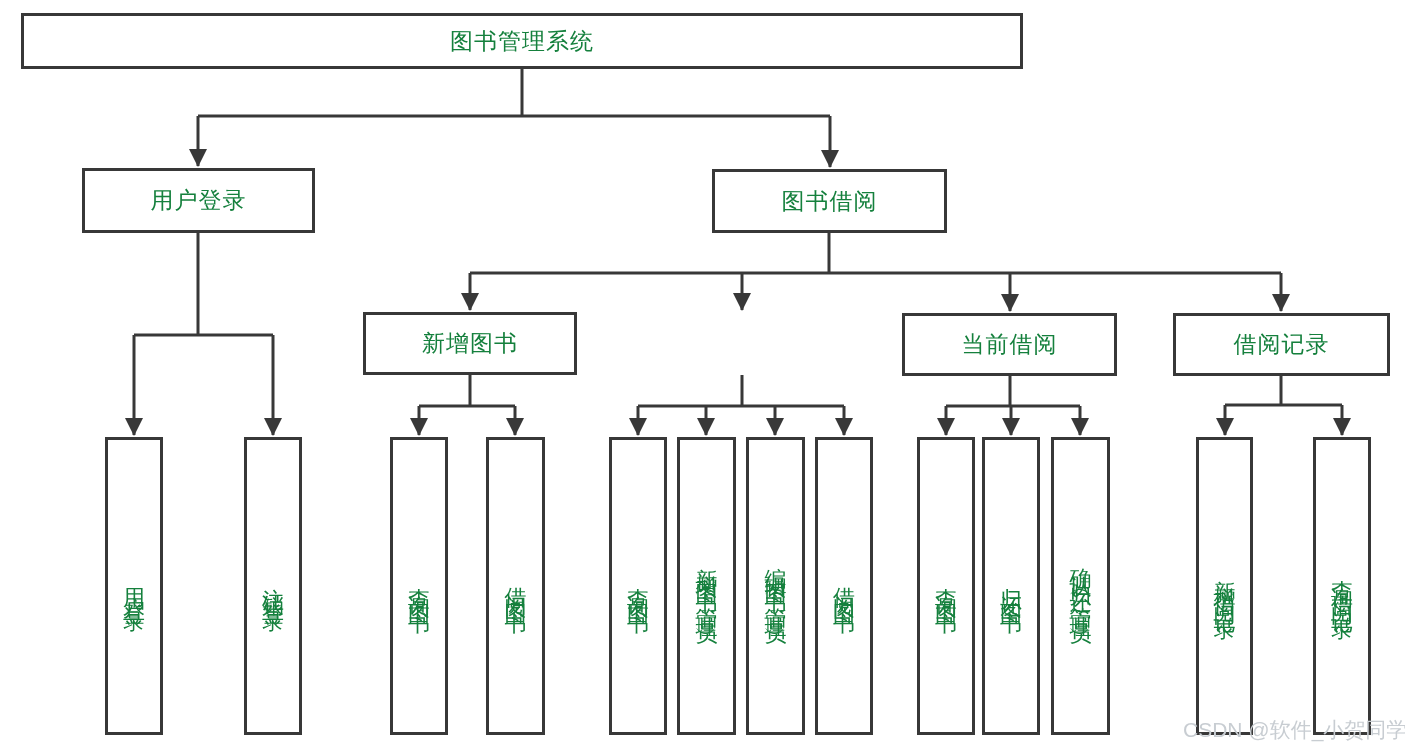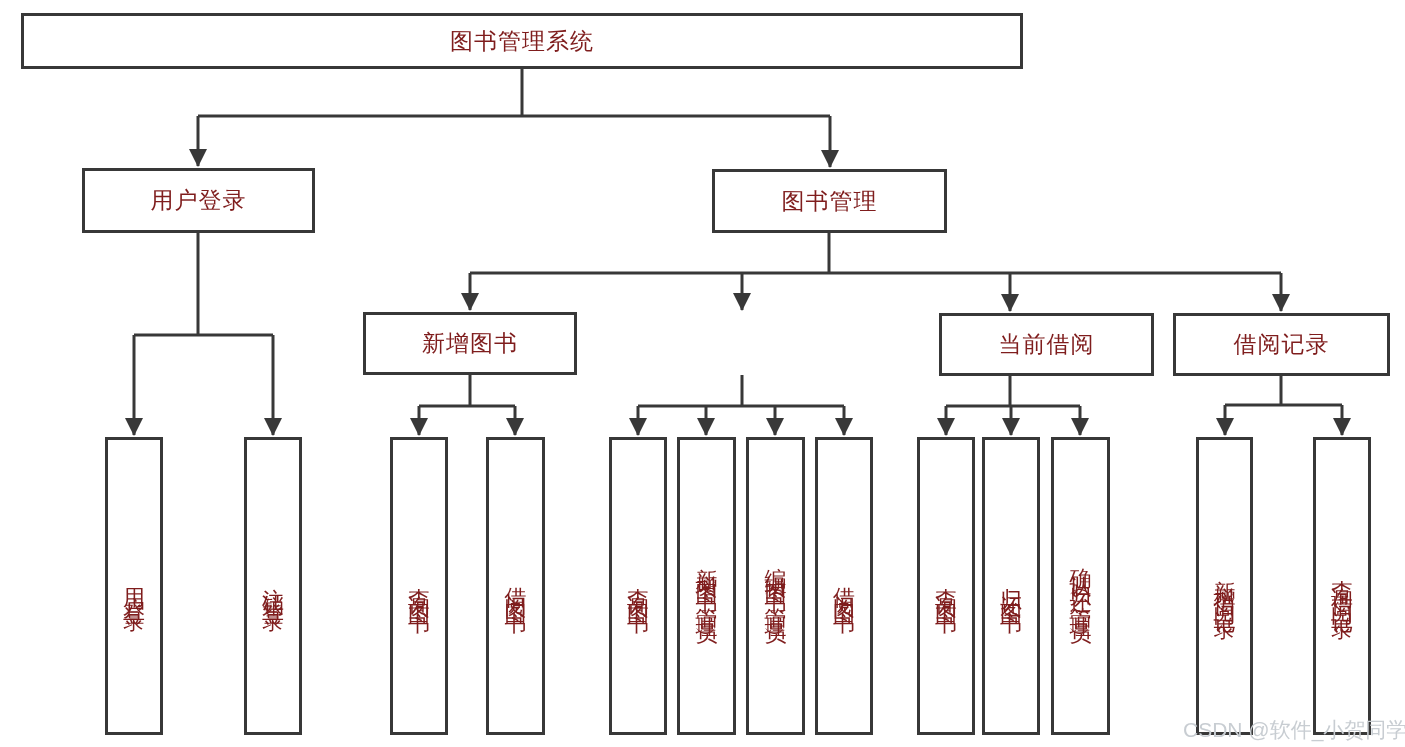--- a/index.html
+++ b/index.html
@@ -20,21 +20,21 @@
     left: 0; top: 0;
     width: 1405px;
     height: 747px;
     pointer-events: none;
   }
   .box {
     position: absolute;
     box-sizing: border-box;
     border: 3px solid #383838;
     background: #ffffff;
-    color: #7f1d1d;
+    color: #15803d;
     display: flex;
     align-items: center;
     justify-content: center;
     text-align: center;
   }
   .hbox {
     font-size: 23px;
     letter-spacing: 1px;
     white-space: nowrap;
   }
@@ -100,24 +100,24 @@
     <line class="conn" x1="1011" y1="406" x2="1011" y2="435" marker-end="url(#arw)"></line>
     <line class="conn" x1="1080" y1="406" x2="1080" y2="435" marker-end="url(#arw)"></line>
 
     <line class="conn" x1="1225" y1="405" x2="1225" y2="435" marker-end="url(#arw)"></line>
     <line class="conn" x1="1342" y1="405" x2="1342" y2="435" marker-end="url(#arw)"></line>
   </svg>
 
   <div class="box hbox" style="left:21px; top:13px; width:1002px; height:56px;">图书管理系统</div>
 
   <div class="box hbox" style="left:82px; top:168px; width:233px; height:65px;">用户登录</div>
-  <div class="box hbox" style="left:712px; top:169px; width:235px; height:64px;">图书管理</div>
+  <div class="box hbox" style="left:712px; top:169px; width:235px; height:64px;">图书借阅</div>
 
   <div class="box hbox" style="left:363px; top:312px; width:214px; height:63px;">新增图书</div>
-  <div class="box hbox" style="left:902px; top:313px; width:215px; height:63px;margin-left:37px;">当前借阅</div>
+  <div class="box hbox" style="left:902px; top:313px; width:215px; height:63px;">当前借阅</div>
   <div class="box hbox" style="left:1173px; top:313px; width:217px; height:63px;">借阅记录</div>
 
   <div class="box vbox" style="left:105px; top:437px; width:58px; height:298px;">用户登录</div>
   <div class="box vbox" style="left:244px; top:437px; width:58px; height:298px;">注销登录</div>
 
   <div class="box vbox" style="left:390px; top:437px; width:58px; height:298px;">查询图书</div>
   <div class="box vbox" style="left:486px; top:437px; width:59px; height:298px;">借阅图书</div>
 
   <div class="box vbox" style="left:609px; top:437px; width:58px; height:298px;">查询图书</div>
   <div class="box vbox" style="left:677px; top:437px; width:59px; height:298px;">新增图书（管理员）</div>

